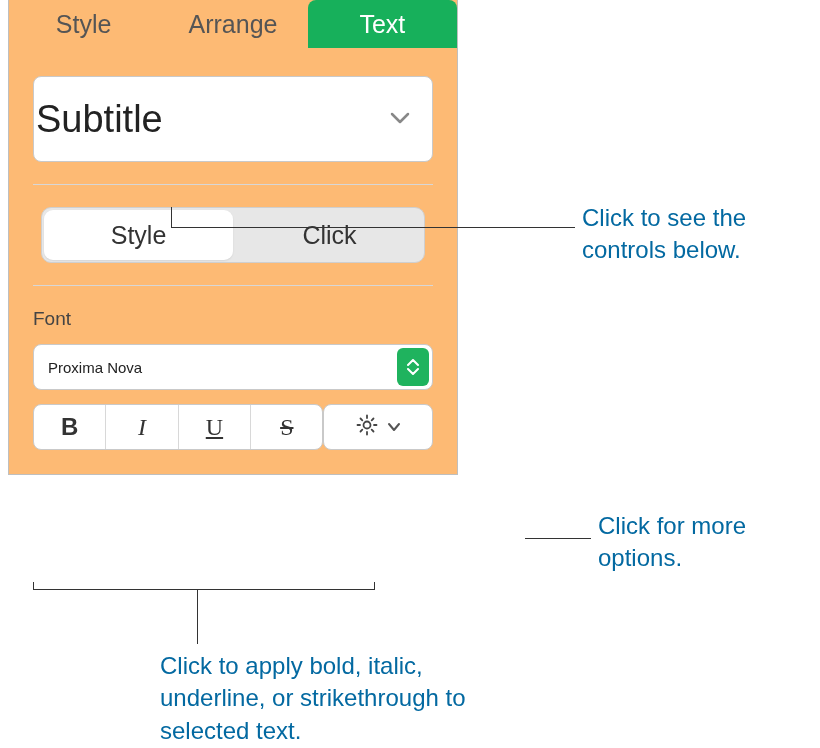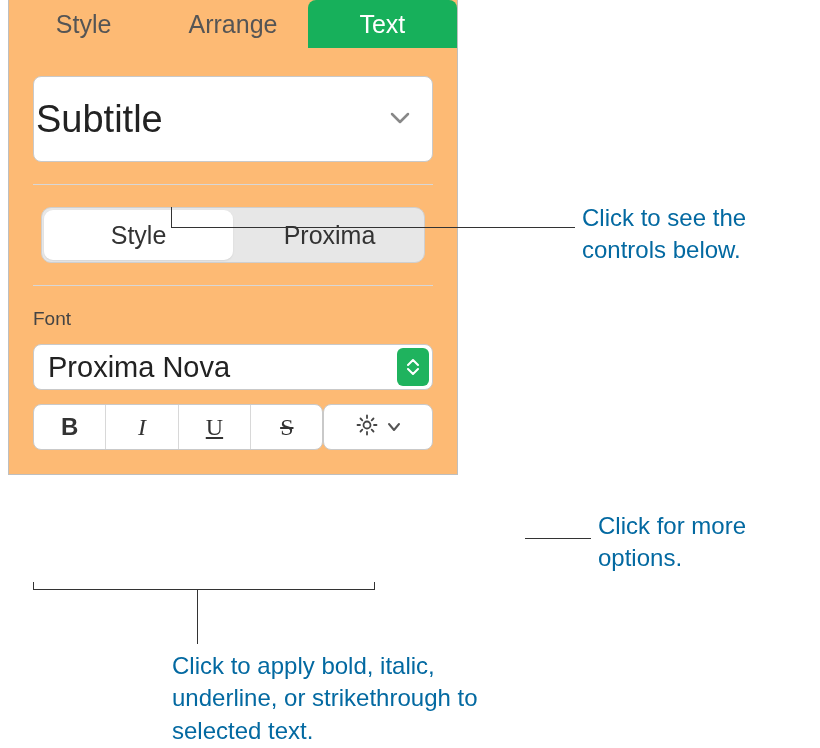--- a/index.html
+++ b/index.html
@@ -100,21 +100,21 @@
     }
     .select {
       position: relative;
       border: 1px solid #c9c9c9;
       border-radius: 8px;
       background: #fff;
       height: 46px;
       display: flex;
       align-items: center;
       padding-left: 14px;
-      font-size: 29px;
+      font-size: 15px;
       color: #222;
       cursor: default;
     }
     .stepper-chevs {
       position: absolute;
       right: 3px;
       top: 3px;
       bottom: 3px;
       width: 32px;
       background: #1fb35e;
@@ -200,21 +200,21 @@
     }
     
     .callout {
       position: absolute;
       font-size: 24px;
       color: #0369a1;
       line-height: 1.35;
     }
     .callout-1 { left: 582px; top: 202px; width: 230px; }
     .callout-2 { left: 598px; top: 510px; width: 210px; }
-    .callout-3 { left: 172px; top: 650px; width: 360px; }
+    .callout-3 { left: 160px; top: 650px; width: 360px; }
     .lead-line { position: absolute; background: #333; }
     
     .l1v { left: 171px; top: 207px; width: 1px; height: 20px; }
     .l1h { left: 171px; top: 227px; width: 404px; height: 1px; }
     
     .l2h { left: 525px; top: 538px; width: 66px; height: 1px; }
     
     .l3top { left: 33px; top: 589px; width: 342px; height: 1px; }
     .l3left { left: 33px; top: 582px; width: 1px; height: 8px; }
     .l3right { left: 374px; top: 582px; width: 1px; height: 8px; }
@@ -237,21 +237,21 @@
         <svg width="20" height="12" viewBox="0 0 20 12">
             <polyline points="2,2 10,10 18,2" fill="none" stroke="#888" stroke-width="2.5" stroke-linecap="round" stroke-linejoin="round"></polyline>
           </svg>
       </span>
     </div>
 
     <hr class="hr">
 
     <div class="segmented">
       <div class="seg active">Style</div>
-      <div class="seg">Proxima</div>
+      <div class="seg">Click</div>
     </div>
 
     <hr class="hr">
 
     <div class="section-label">Font</div>
 
     <div class="select" style="margin-bottom:14px">
       <span>Proxima Nova</span>
       <span class="stepper-chevs">
         <svg width="14" height="8" viewBox="0 0 14 8">

